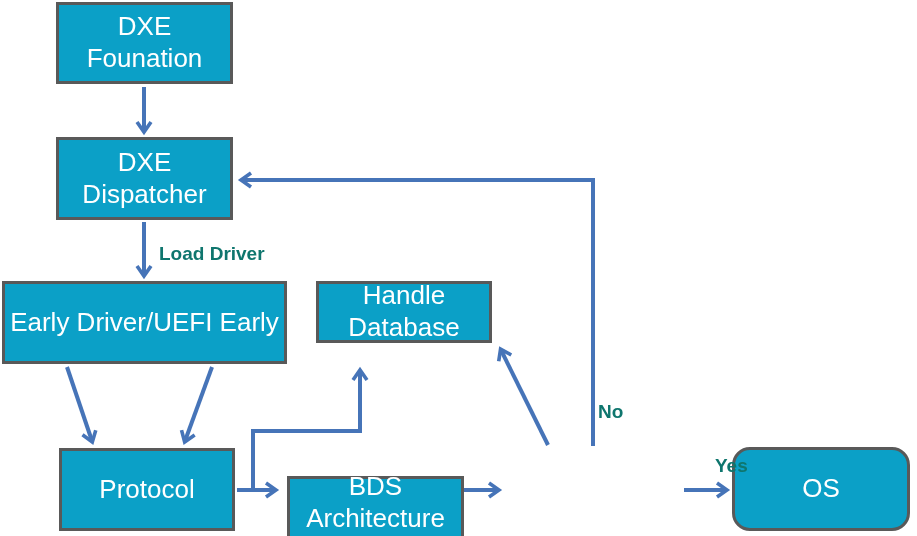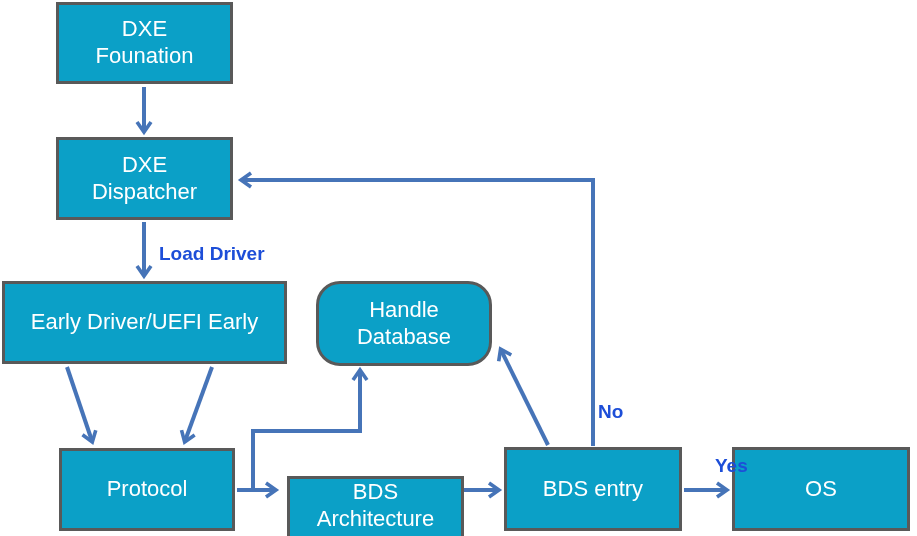--- a/index.html
+++ b/index.html
@@ -21,44 +21,44 @@
     top: 0;
     width: 917px;
     height: 536px;
   }
   .node {
     position: absolute;
     box-sizing: border-box;
     background: #0ba0c7;
     border: 3px solid #595959;
     color: #ffffff;
-    font-size: 22px;
+    font-size: 26px;
     line-height: 1.22;
     display: flex;
     align-items: center;
     justify-content: center;
     text-align: center;
     white-space: pre-line;
   }
   .edge-label {
     position: absolute;
-    color: #1d4ed8;
+    color: #0f766e;
     font-weight: bold;
     font-size: 19px;
     white-space: nowrap;
   }
   
   .n-dxe-foundation            { left: 56px;  top: 2px;   width: 177px; height: 82px; }
   .n-dxe-dispatcher            { left: 56px;  top: 137px; width: 177px; height: 83px; }
   .n-early-driver              { left: 2px;   top: 281px; width: 285px; height: 83px; }
-  .n-handle-database           { left: 316px; top: 281px; width: 176px; height: 85px; border-radius: 24px; }
+  .n-handle-database           { left: 316px; top: 281px; width: 176px; height: 62px; }
   .n-protocol                  { left: 59px;  top: 448px; width: 176px; height: 83px; }
   .n-bds-architecture-protocol { left: 287px; top: 448px; width: 177px; height: 86px; margin-top: 28px; }
   .n-bds-entry                 { left: 504px; top: 447px; width: 178px; height: 84px; }
-  .n-os                        { left: 732px; top: 447px; width: 178px; height: 84px; }
+  .n-os                        { left: 732px; top: 447px; width: 178px; height: 84px; border-radius: 18px; }
   
   .l-load-driver { left: 159px; top: 243px; }
   .l-no          { left: 598px; top: 401px; }
   .l-yes         { left: 691px; top: 455px; margin-left: 24px; }
 </style>
 </head>
 <body>
 
 <div class="canvas">
 
@@ -92,21 +92,20 @@
 
   <div class="node n-handle-database">Handle
 Database</div>
 
   <div class="node n-protocol">Protocol</div>
 
   <div class="node n-bds-architecture-protocol">BDS
 Architecture
 Protocol</div>
 
-  <div class="node n-bds-entry">BDS entry</div>
 
   <div class="node n-os">OS</div>
 
   <div class="edge-label l-load-driver">Load Driver</div>
 
   <div class="edge-label l-no">No</div>
 
   <div class="edge-label l-yes">Yes</div>
 
 </div>

